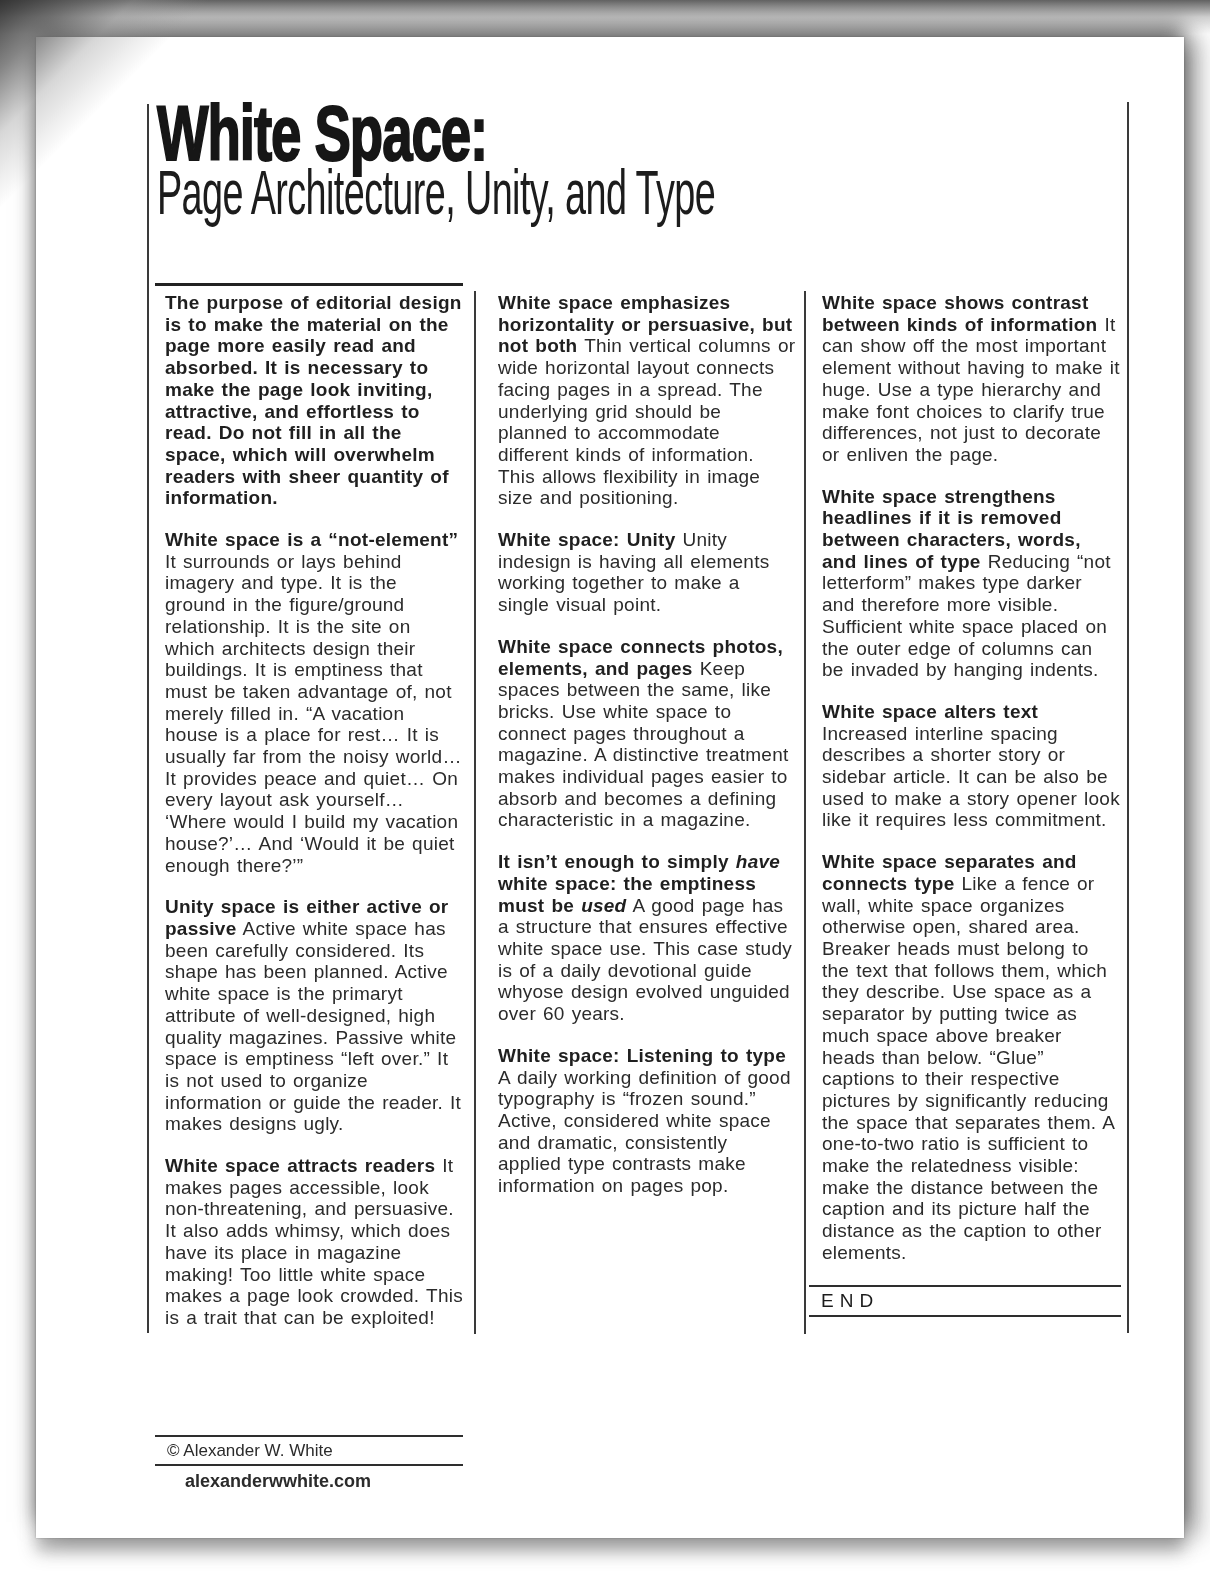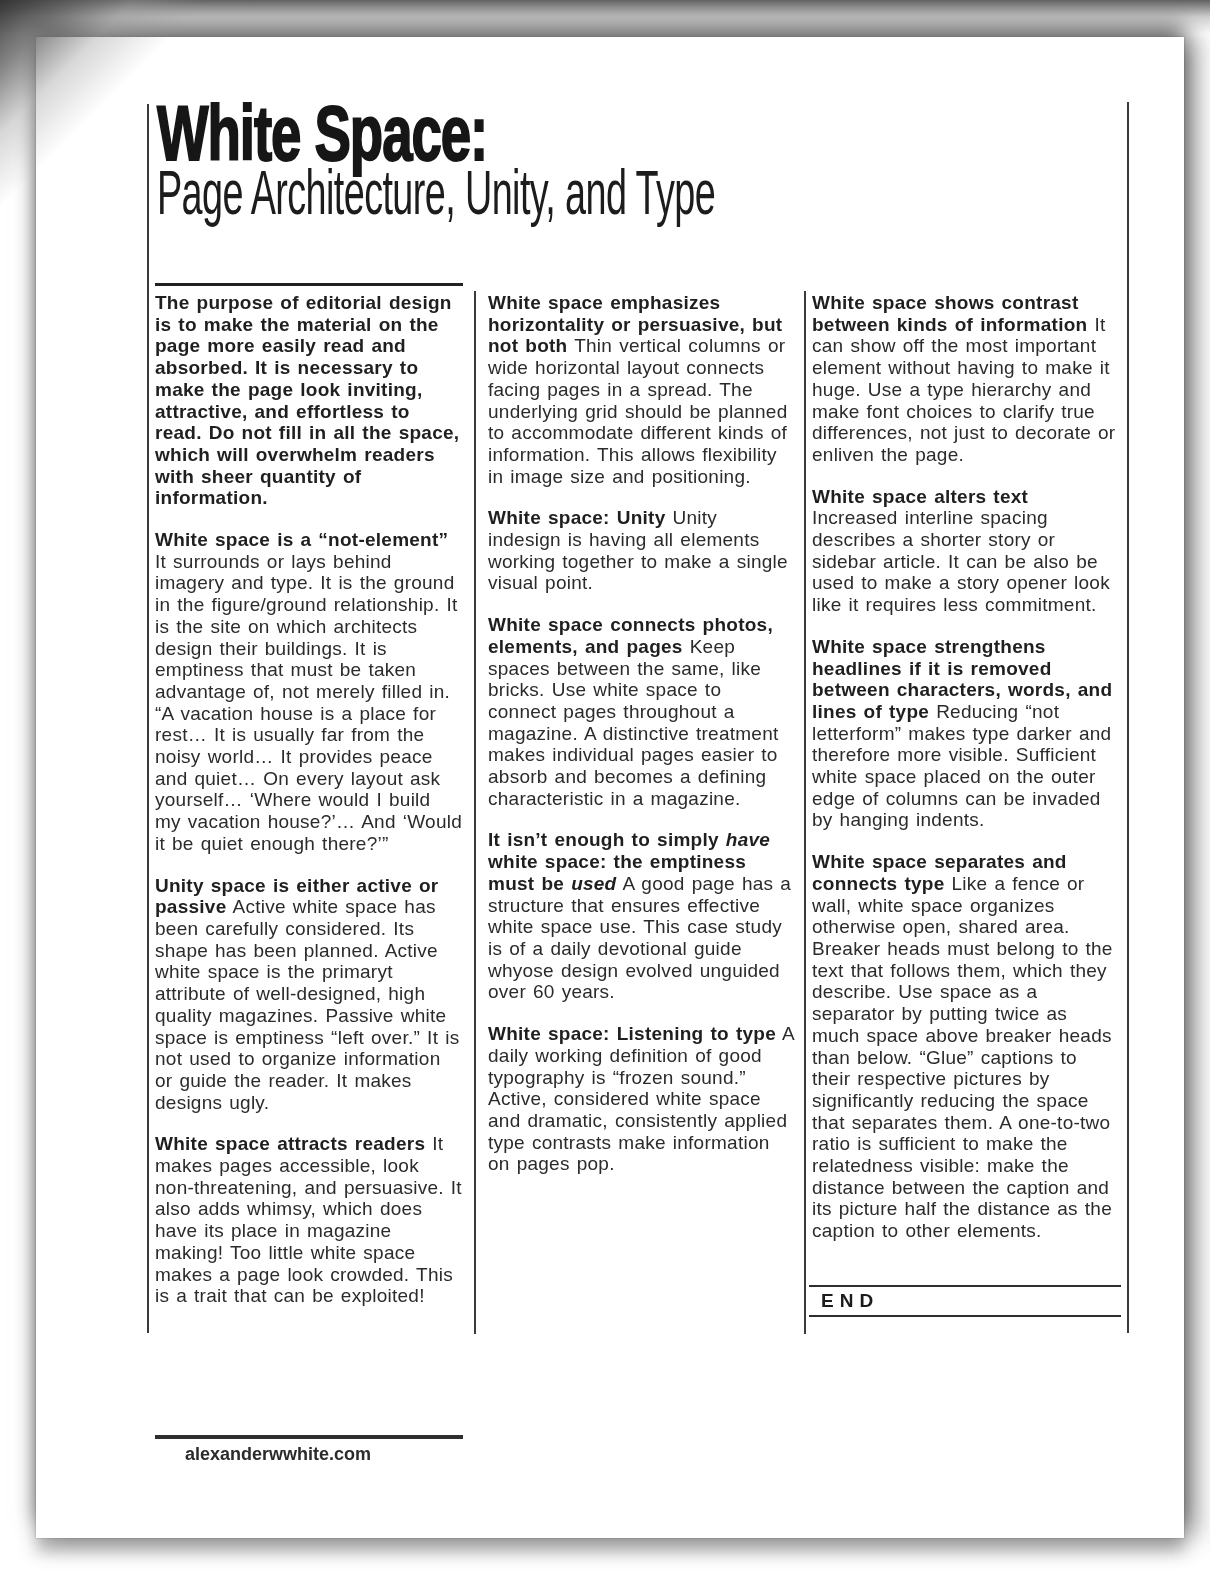--- a/index.html
+++ b/index.html
@@ -46,28 +46,28 @@
   .col1-top-rule { position:absolute; left:119px; top:246px; width:308px; height:3px; background:#222; }
 
   .column {
     position:absolute; top:255px; width:308px;
     font-size:19px; line-height:21.7px; letter-spacing:.25px; word-spacing:1.5px;
     color:#2b2b2b;
   }
   .col-1 { left:119px; }
   .col-2 { left:452px; }
   .col-3 { left:776px; }
-  .column p { margin:0 0 20px 0; }
+  .column p { margin:0 0 20px 10px; }
   .column b { font-weight:700; color:#1f1f1f; }
   .column b i { font-style:italic; }
 
   .end-block { position:absolute; left:773px; top:1248px; width:312px; z-index:2; }
   .end-block .hline { height:2px; background:#2e2e2e; }
   .end-label {
-    padding:3px 0 3px 12px; font-size:19px; font-weight:700;
+    padding:3px 0 3px 12px; font-size:19px; font-weight:400;
     letter-spacing:6px; color:#1c1c1c;
   }
 
   .footer-block { position:absolute; left:119px; top:1398px; width:308px; z-index:2; }
   .footer-block .hline { height:2px; background:#2e2e2e; }
   .footer-copyright { padding:4px 0 3px 12px; font-size:17px; color:#2b2b2b; }
   .footer-website  { padding:5px 0 0 30px; font-size:18px; font-weight:700; color:#2b2b2b; }
 </style>
 </head>
 <body>
@@ -94,33 +94,34 @@
     </div>
   <div class="column col-2">
       <p><b>White space emphasizes horizontality or persuasive, but not both</b> Thin vertical columns or wide horizontal layout connects facing pages in a spread. The underlying grid should be planned to accommodate different kinds of information. This allows flexibility in image size and positioning.</p>
       <p><b>White space: Unity</b> Unity indesign is having all elements working together to make a single visual point.</p>
       <p><b>White space connects photos, elements, and pages</b> Keep spaces between the same, like bricks. Use white space to connect pages throughout a magazine. A distinctive treatment makes individual pages easier to absorb and becomes a defining characteristic in a magazine.</p>
       <p><b>It isn’t enough to simply <i>have</i> white space: the emptiness must be <i>used</i></b> A good page has a structure that ensures effective white space use. This case study is of a daily devotional guide whyose design evolved unguided over 60 years.</p>
       <p><b>White space: Listening to type</b> A daily working definition of good typography is “frozen sound.” Active, considered white space and dramatic, consistently applied type contrasts make information on pages pop.</p>
     </div>
   <div class="column col-3">
       <p><b>White space shows contrast between kinds of information</b> It can show off the most important element without having to make it huge. Use a type hierarchy and make font choices to clarify true differences, not just to decorate or enliven the page.</p>
+      <p><b>White space strengthens headlines if it is removed between characters, words, and lines of type</b> Reducing “not letterform” makes type darker and therefore more visible. Sufficient white space placed on the outer edge of columns can be invaded by hanging indents.</p>
       <p><b>White space alters text</b> Increased interline spacing describes a shorter story or sidebar article. It can be also be used to make a story opener look like it requires less commitment.</p>
-      <p><b>White space strengthens headlines if it is removed between characters, words, and lines of type</b> Reducing “not letterform” makes type darker and therefore more visible. Sufficient white space placed on the outer edge of columns can be invaded by hanging indents.</p>
       <p><b>White space separates and connects type</b> Like a fence or wall, white space organizes otherwise open, shared area. Breaker heads must belong to the text that follows them, which they describe. Use space as a separator by putting twice as much space above breaker heads than below. “Glue” captions to their respective pictures by significantly reducing the space that separates them. A one-to-two ratio is sufficient to make the relatedness visible: make the distance between the caption and its picture half the distance as the caption to other elements.</p>
     </div>
 
   <div class="end-block">
     <div class="hline"></div>
     <div class="end-label">END</div>
     <div class="hline"></div>
   </div>
 
   <div class="footer-block">
     <div class="hline"></div>
+    <div class="footer-copyright">© Alexander W. White</div>
     <div class="hline"></div>
     <div class="footer-website">alexanderwwhite.com</div>
   </div>
 
 </div>
 
 <div class="top-strip"></div>
 <div class="corner-shadow"></div>
 
 </body></html>

